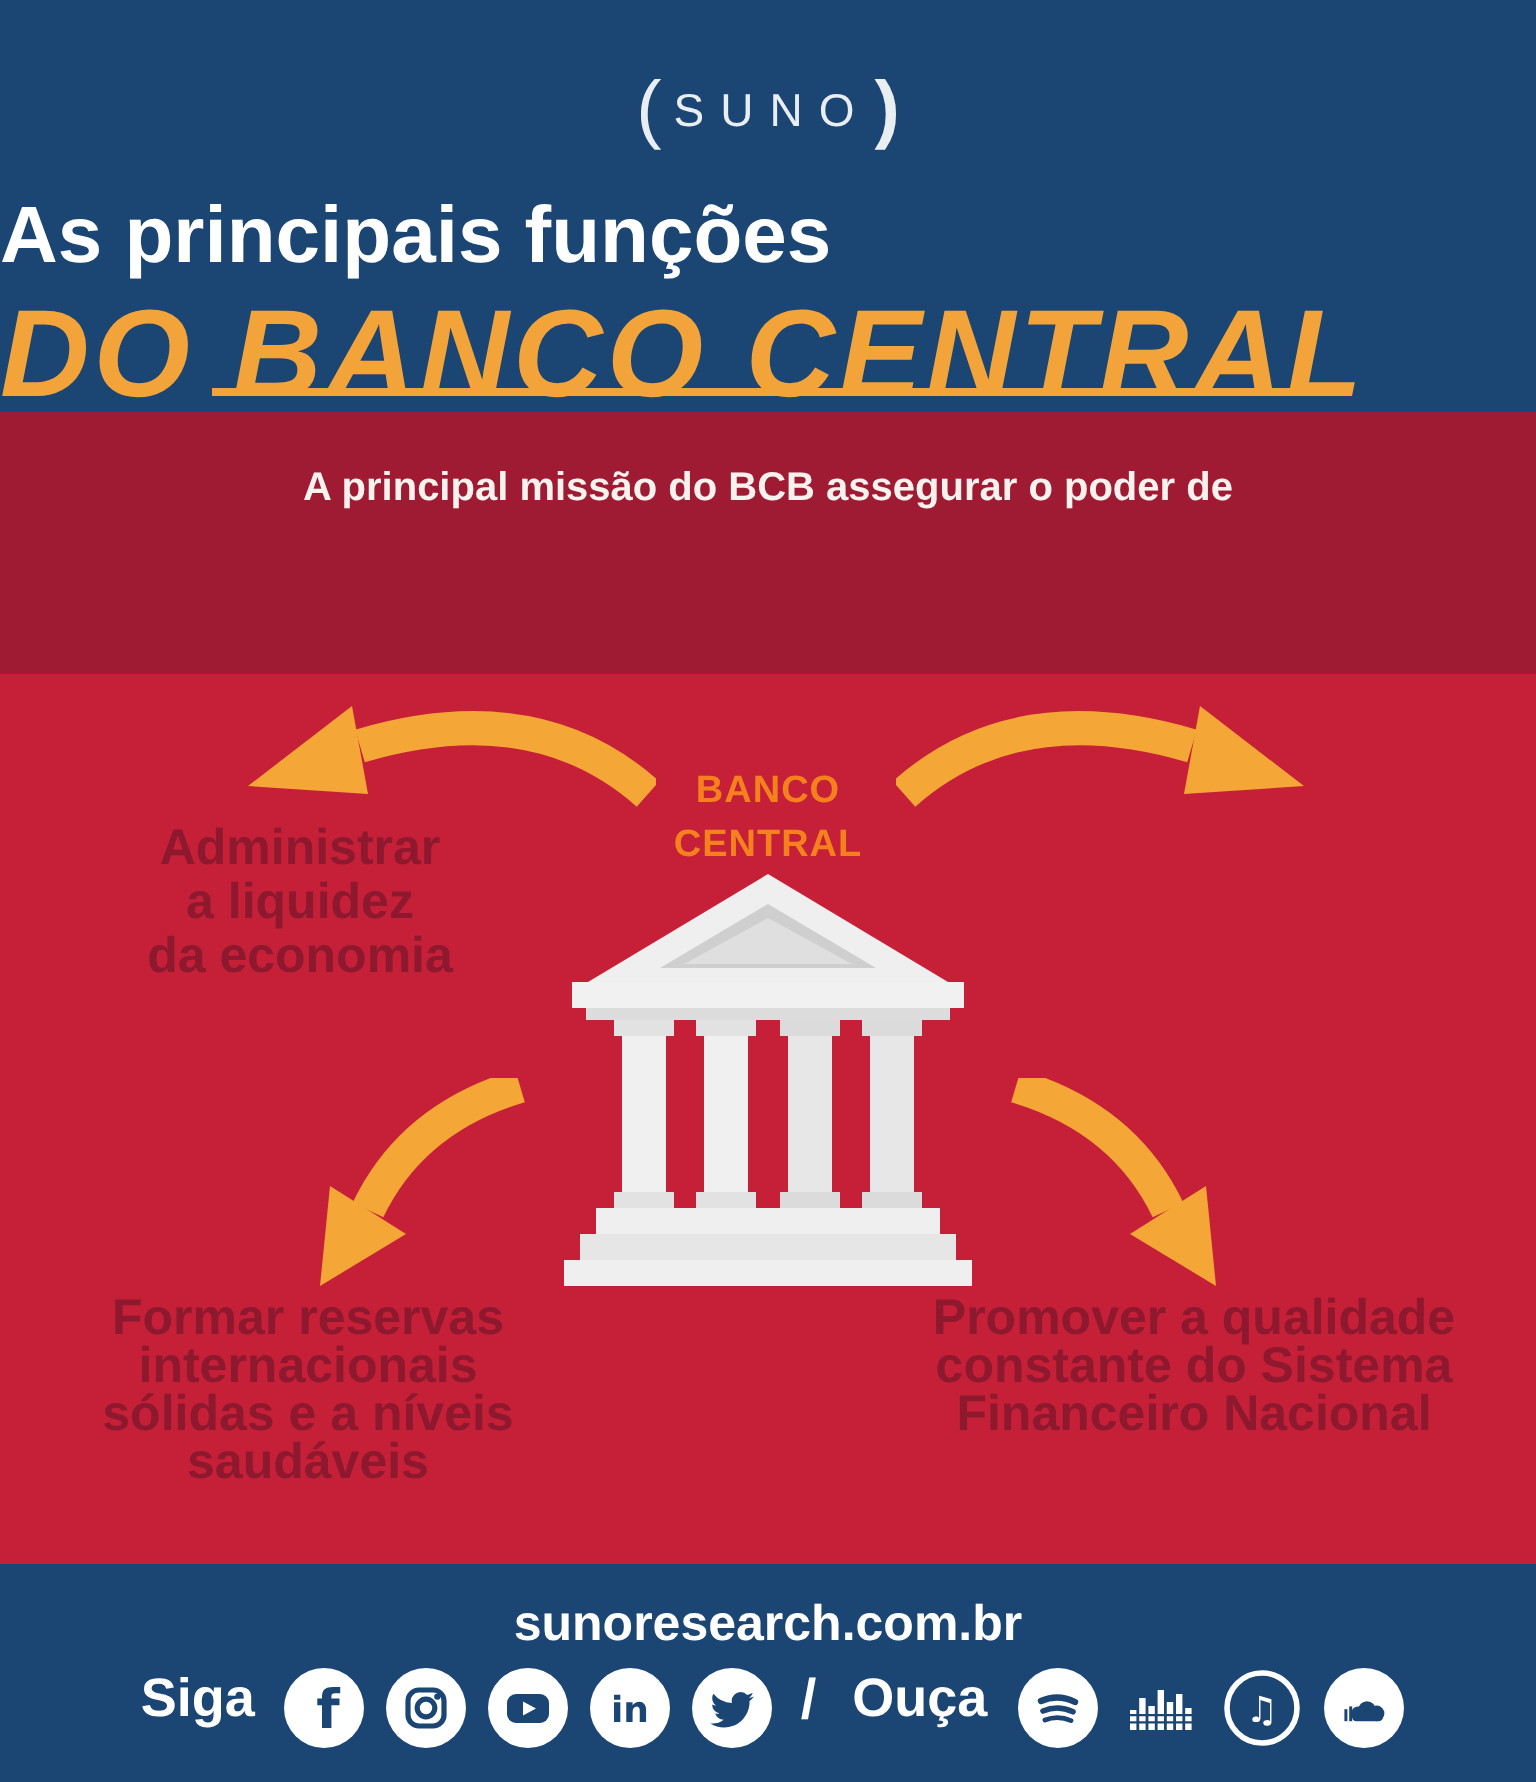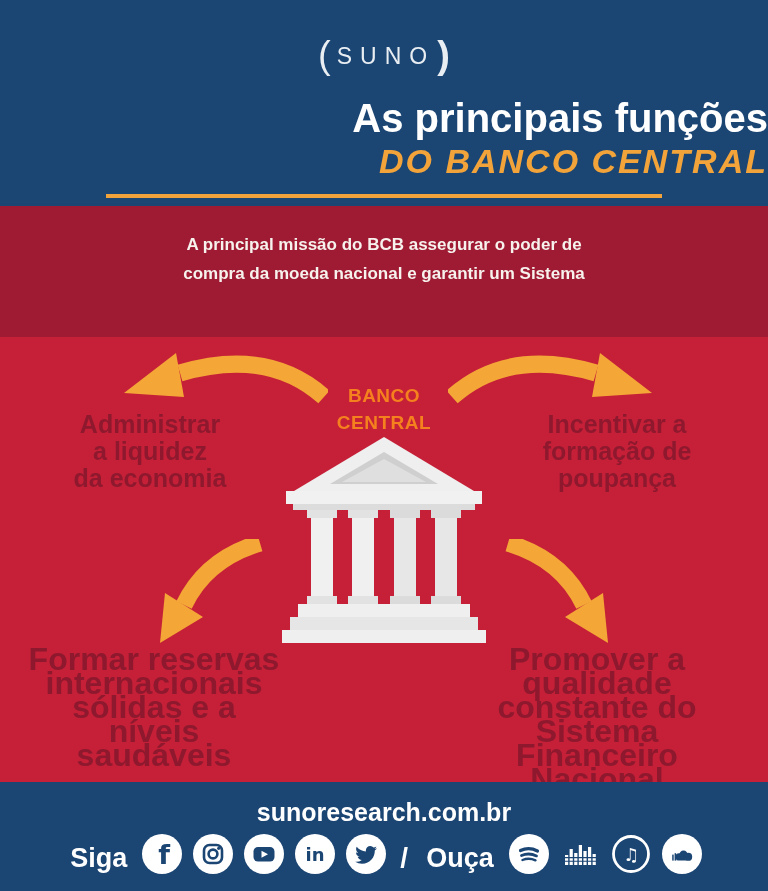--- a/index.html
+++ b/index.html
@@ -8,52 +8,52 @@
     font-family:"Liberation Sans","DejaVu Sans",sans-serif;
     background:#C52038;
   }
   
   .header{position:relative;width:100%;height:206px;background:#1B4573;}
   .logo{position:absolute;top:34px;left:0;right:0;text-align:center;color:#E9EEF3;
         font-weight:300;letter-spacing:0;white-space:nowrap;}
   .logo .paren-l{font-size:38px;font-weight:300;vertical-align:-4px;}
   .logo .logo-word{font-size:23px;letter-spacing:8px;font-weight:400;margin:0 2px 0 6px;}
   .logo .paren-r{font-size:38px;font-weight:700;vertical-align:-4px;}
-  .title1{position:absolute;top:96px;left:0;right:0;text-align:right;
+  .title1{position:absolute;top:96px;left:0;right:0;text-align:left;
           color:#FFFFFF;font-size:40px;font-weight:800;letter-spacing:0;}
-  .title2{position:absolute;top:142px;left:0;right:0;text-align:right;
-          color:#F2A43A;font-size:34px;font-weight:800;font-style:italic;letter-spacing:2px;}
+  .title2{position:absolute;top:142px;left:0;right:0;text-align:left;
+          color:#F2A43A;font-size:62px;font-weight:800;font-style:italic;letter-spacing:2px;}
   .title-underline{position:absolute;top:194px;left:106px;width:556px;height:4px;background:#F2A43A;}
   
   .intro-band{position:relative;width:100%;height:131px;background:#9E1B33;}
   .intro-text{position:absolute;top:24px;left:0;right:0;text-align:center;
-      color:#F7F2ED;font-size:17px;font-weight:700;line-height:29px;}
+      color:#F7F2ED;font-size:20px;font-weight:700;line-height:29px;}
   
   .diagram{position:relative;width:100%;height:445px;background:#C52038;}
   .center-label{position:absolute;top:45px;left:0;right:0;text-align:center;
       color:#F5811E;font-size:19px;font-weight:800;line-height:27px;letter-spacing:0.5px;}
   .func-label{position:absolute;color:#8E192E;font-weight:700;text-align:center;}
   .func-top{font-size:25px;line-height:27px;}
-  .func-bottom{font-size:32px;line-height:24px;}
+  .func-bottom{font-size:25px;line-height:24px;}
   .fl-tl{left:38px;top:74px;width:224px;}
   .fl-tr{left:502px;top:74px;width:230px;}
   .fl-bl{left:28px;top:310px;width:252px;}
   .fl-br{left:452px;top:310px;width:290px;}
   .arrow{position:absolute;}
   .ar-tl{left:118px;top:6px;}
   .ar-tr{left:448px;top:6px;}
   .ar-bl{left:146px;top:202px;}
   .ar-br{left:502px;top:202px;}
   .building{position:absolute;left:282px;top:100px;}
   
   .footer{position:relative;width:100%;height:109px;background:#1B4573;}
   .website{position:absolute;top:16px;left:0;right:0;text-align:center;
       color:#FFFFFF;font-size:25px;font-weight:700;}
   .social-row{position:absolute;top:52px;left:0;right:0;display:flex;
-      justify-content:center;align-items:flex-end;gap:11px;}
+      justify-content:center;align-items:flex-start;gap:11px;}
   .social-row .word{color:#FFFFFF;font-size:27px;font-weight:700;margin:0 4px;}
   .social-row .slash{color:#FFFFFF;font-size:28px;font-weight:700;margin:0 3px;}
   .sicon{width:40px;height:40px;display:block;}
 </style>
 </head>
 <body>
 
 <div class="page">
 
   <div class="header">
@@ -61,21 +61,20 @@
       <span class="paren-l">(</span><span class="logo-word">SUNO</span><span class="paren-r">)</span>
     </div>
     <div class="title1">As principais funções</div>
     <div class="title2">DO BANCO CENTRAL</div>
     <div class="title-underline"></div>
   </div>
 
   <div class="intro-band">
     <div class="intro-text">
       <div>A principal missão do BCB assegurar o poder de</div>
-      <div>compra da moeda nacional e garantir um Sistema</div>
     </div>
   </div>
 
   <div class="diagram">
 
     <div class="center-label">
       <div>BANCO</div>
       <div>CENTRAL</div>
     </div>
 
@@ -119,25 +118,20 @@
       <rect x="16" y="167" width="172" height="13" fill="#EFEFEF"></rect>
       <rect x="8" y="180" width="188" height="13" fill="#E6E6E6"></rect>
       <rect x="0" y="193" width="204" height="13" fill="#EFEFEF"></rect>
     </svg>
 
     <div class="func-label func-top fl-tl">
       <div>Administrar</div>
       <div>a liquidez</div>
       <div>da economia</div>
     </div>
-    <div class="func-label func-top fl-tr">
-      <div>Incentivar a</div>
-      <div>formação de</div>
-      <div>poupança</div>
-    </div>
     <div class="func-label func-bottom fl-bl">
       <div>Formar reservas</div>
       <div>internacionais</div>
       <div>sólidas e a níveis</div>
       <div>saudáveis</div>
     </div>
     <div class="func-label func-bottom fl-br">
       <div>Promover a qualidade</div>
       <div>constante do Sistema</div>
       <div>Financeiro Nacional</div>

